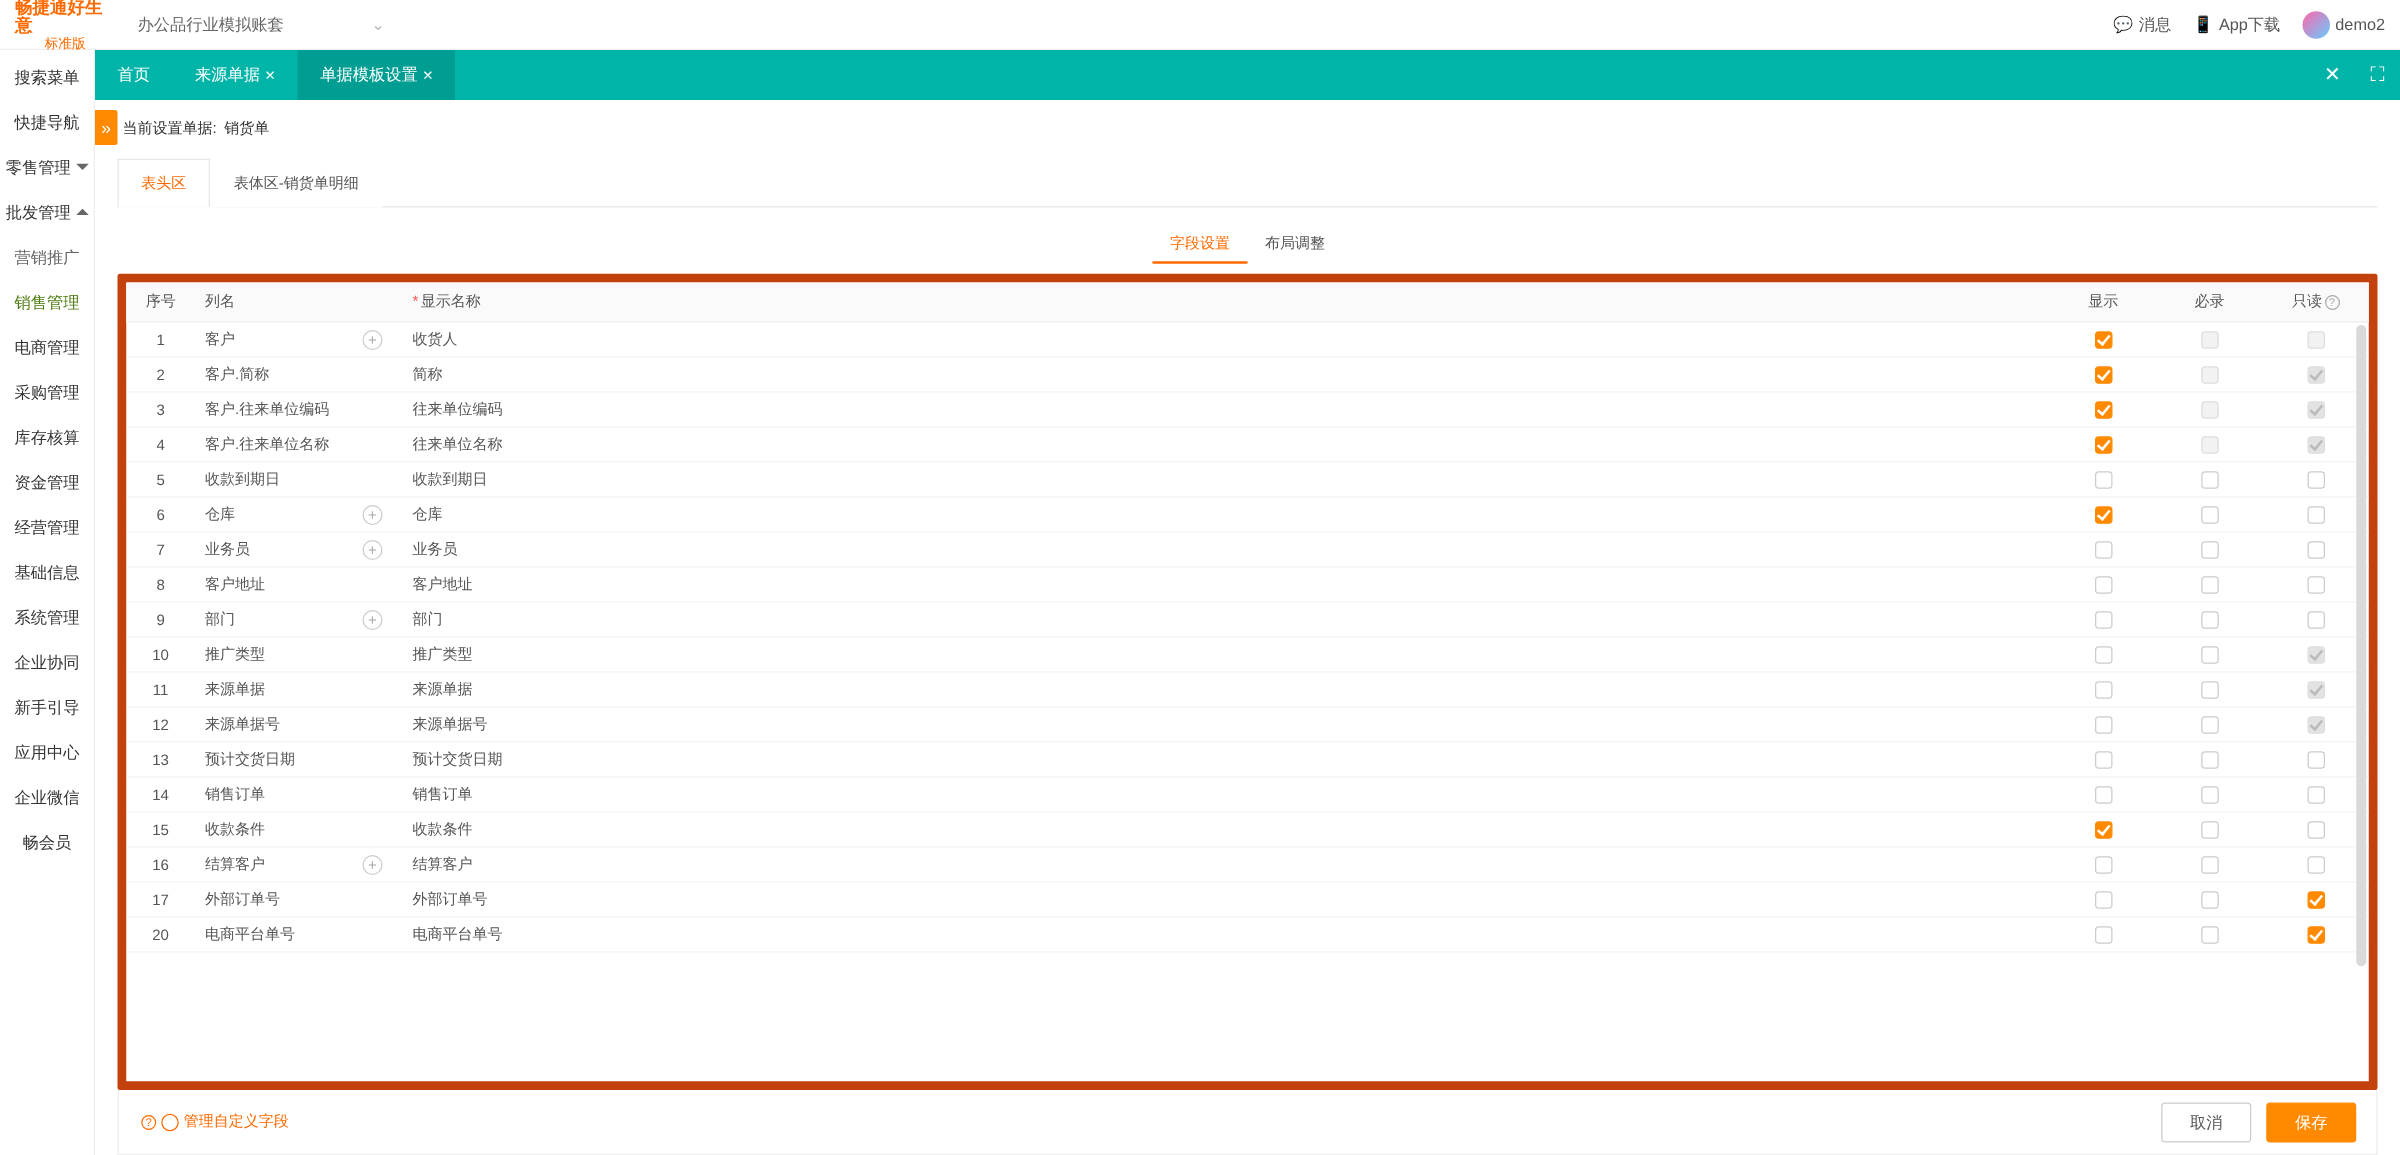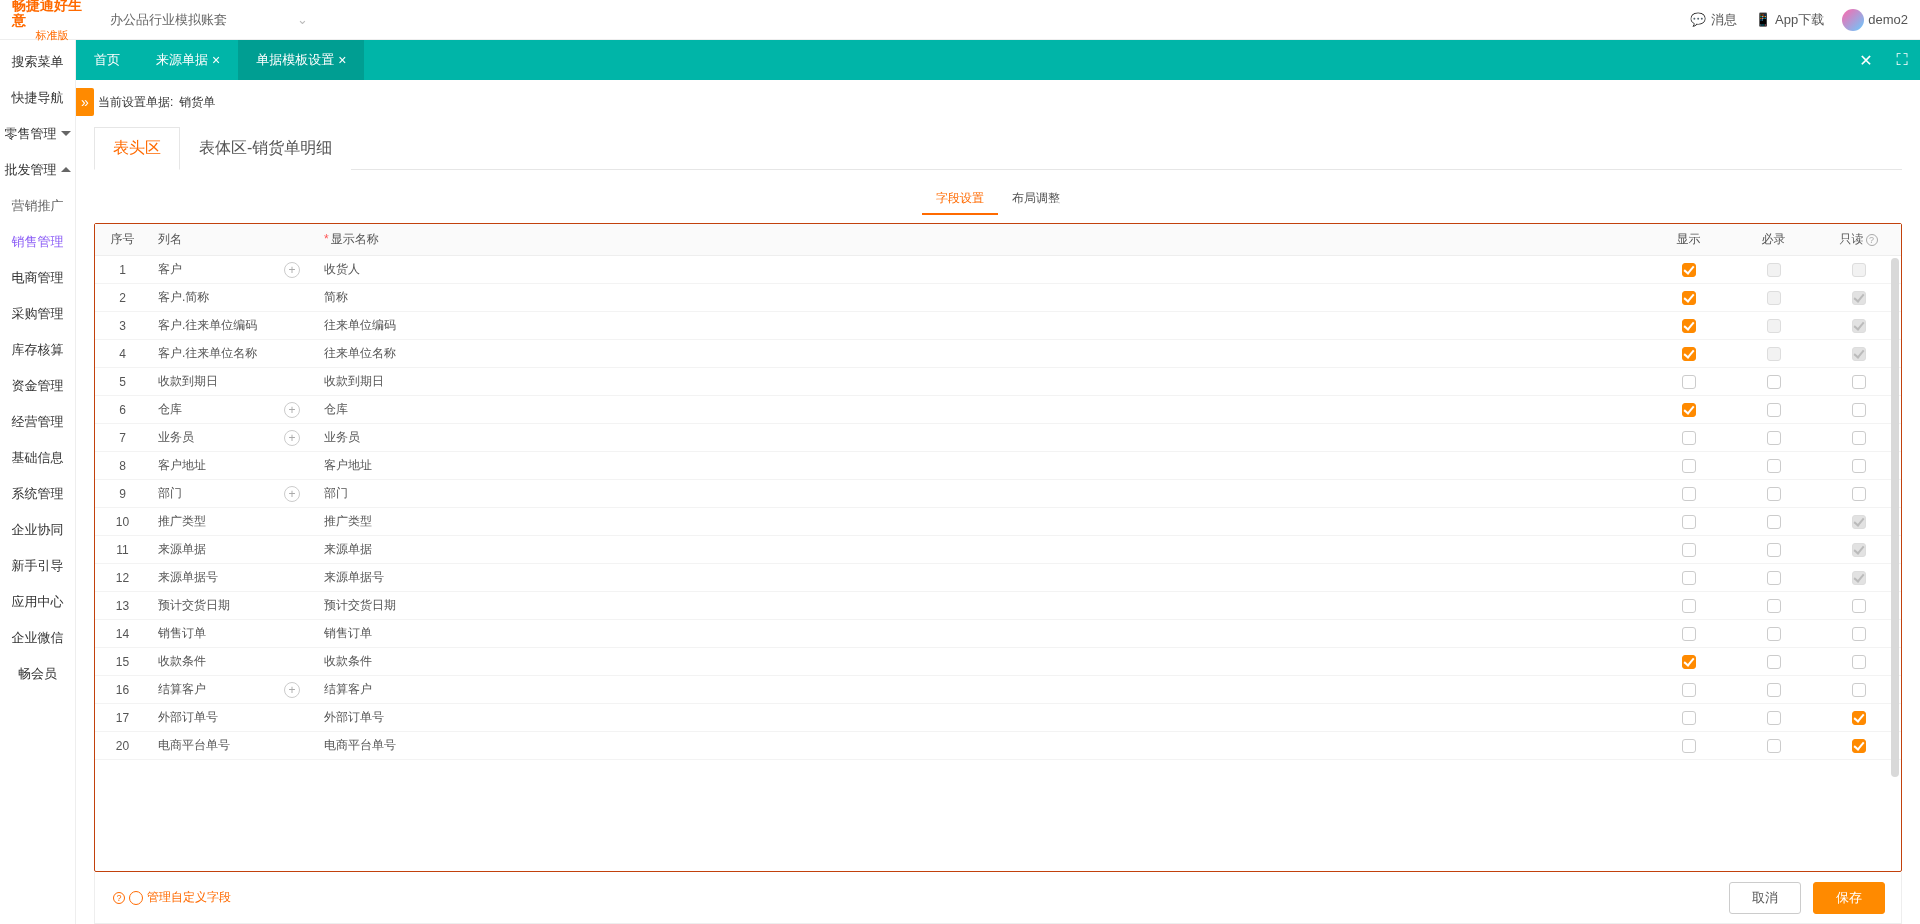--- a/index.html
+++ b/index.html
@@ -23,26 +23,26 @@
 .tabbar .tab{height:40px;display:flex;align-items:center;padding:15px 18px;cursor:pointer;gap:4px}
 .tabbar .tab.active{background:#009e92}
 .tab-x{font-size:14px;line-height:1}
 .tab-spacer{flex:1}
 .tab-icon{width:36px;height:40px;display:flex;align-items:center;justify-content:center;cursor:pointer;font-size:16px}
 .content{flex:1;display:flex;flex-direction:column;min-height:0;position:relative;padding:0 0 0 0}
 .infobar{display:flex;align-items:center;padding:8px 0 8px 0;font-size:12px;color:#333}
 .info-toggle{width:18px;height:28px;background:#ff8a00;color:#fff;display:flex;align-items:center;justify-content:center;font-size:14px;cursor:pointer;border-top-right-radius:2px;border-bottom-right-radius:2px;margin-right:4px}
 .region{flex:1;display:flex;flex-direction:column;min-height:0;padding:0 18px}
 .sub-tabs{display:flex;border-bottom:1px solid #e6e6e6;margin-top:2px}
-.sub-tab{padding:10px 18px;font-size:16px;color:#555;cursor:pointer;border:1px solid transparent;border-bottom:none;position:relative;top:1px;background:#fff}
+.sub-tab{padding:10px 18px;font-size:12px;color:#555;cursor:pointer;border:1px solid transparent;border-bottom:none;position:relative;top:1px;background:#fff}
 .sub-tab.active{color:#ff6a00;border-color:#e6e6e6;border-bottom:1px solid #fff}
 .inner-tabs{display:flex;justify-content:center;margin:14px 0 8px}
 .inner-tab{padding:6px 14px;font-size:12px;color:#555;cursor:pointer}
 .inner-tab.active{color:#ff6a00;border-bottom:2px solid #ff6a00}
-.table-wrap{flex:1;border:1px solid #c2410c;border-radius:2px;display:flex;flex-direction:column;min-height:0;position:relative}
+.table-wrap{flex:1;border:7px solid #c2410c;border-radius:2px;display:flex;flex-direction:column;min-height:0;position:relative}
 .thead{display:flex;align-items:center;height:32px;background:#fafafa;font-size:12px;color:#555;border-bottom:1px solid #eee}
 .col-seq{width:55px;text-align:center}
 .col-name{width:160px;padding-left:8px}
 .col-disp{flex:1;padding-left:14px}
 .col-chk{width:85px;text-align:center}
 .req{color:#f55;margin-right:2px}
 .help{display:inline-block;width:12px;height:12px;border:1px solid #aaa;border-radius:50%;font-size:9px;line-height:11px;text-align:center;color:#aaa;margin-left:2px}
 .tbody{flex:1;overflow-y:auto}
 .trow{display:flex;align-items:center;height:28px;border-bottom:1px solid #f3f3f3;font-size:12px;color:#555}
 .trow .col-disp{color:#555}
@@ -92,21 +92,21 @@
     </div>
   </div>
 
   <div class="shell">
     <div class="sidebar" id="sidebar">
         <div class="side-item">搜索菜单</div>
         <div class="side-item">快捷导航</div>
         <div class="side-item has-caret">零售管理</div>
         <div class="side-item has-caret open">批发管理</div>
         <div class="side-item" style="color: rgb(102, 102, 102);">营销推广</div>
-        <div class="side-item" style="color: #8b5cf6;">销售管理</div>
+        <div class="side-item" style="color: #4d7c0f;">销售管理</div>
         <div class="side-item">电商管理</div>
         <div class="side-item">采购管理</div>
         <div class="side-item">库存核算</div>
         <div class="side-item">资金管理</div>
         <div class="side-item">经营管理</div>
         <div class="side-item">基础信息</div>
         <div class="side-item">系统管理</div>
         <div class="side-item">企业协同</div>
         <div class="side-item">新手引导</div>
         <div class="side-item">应用中心</div>

